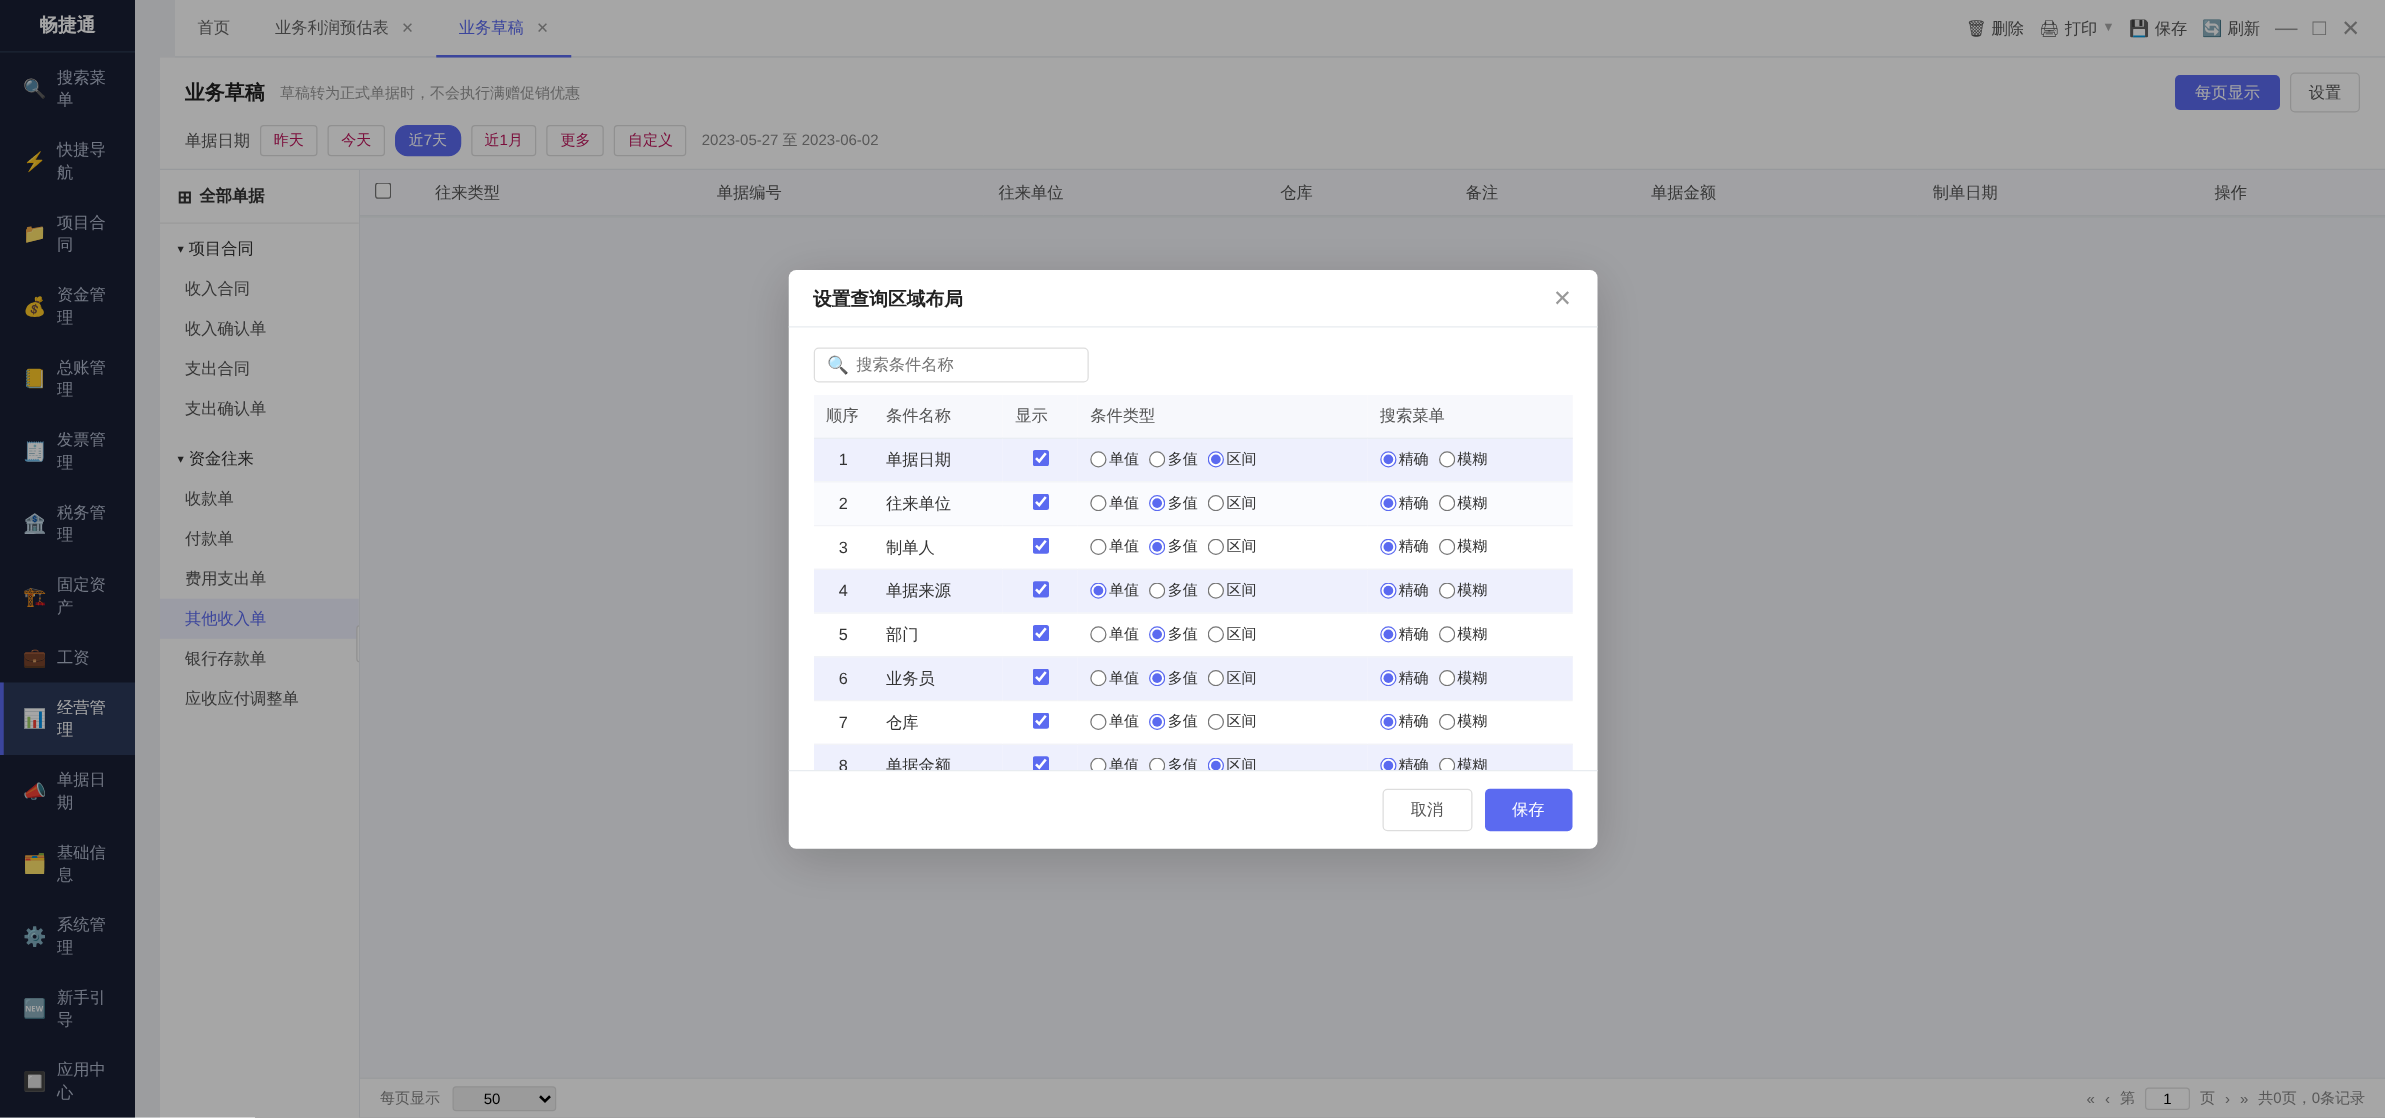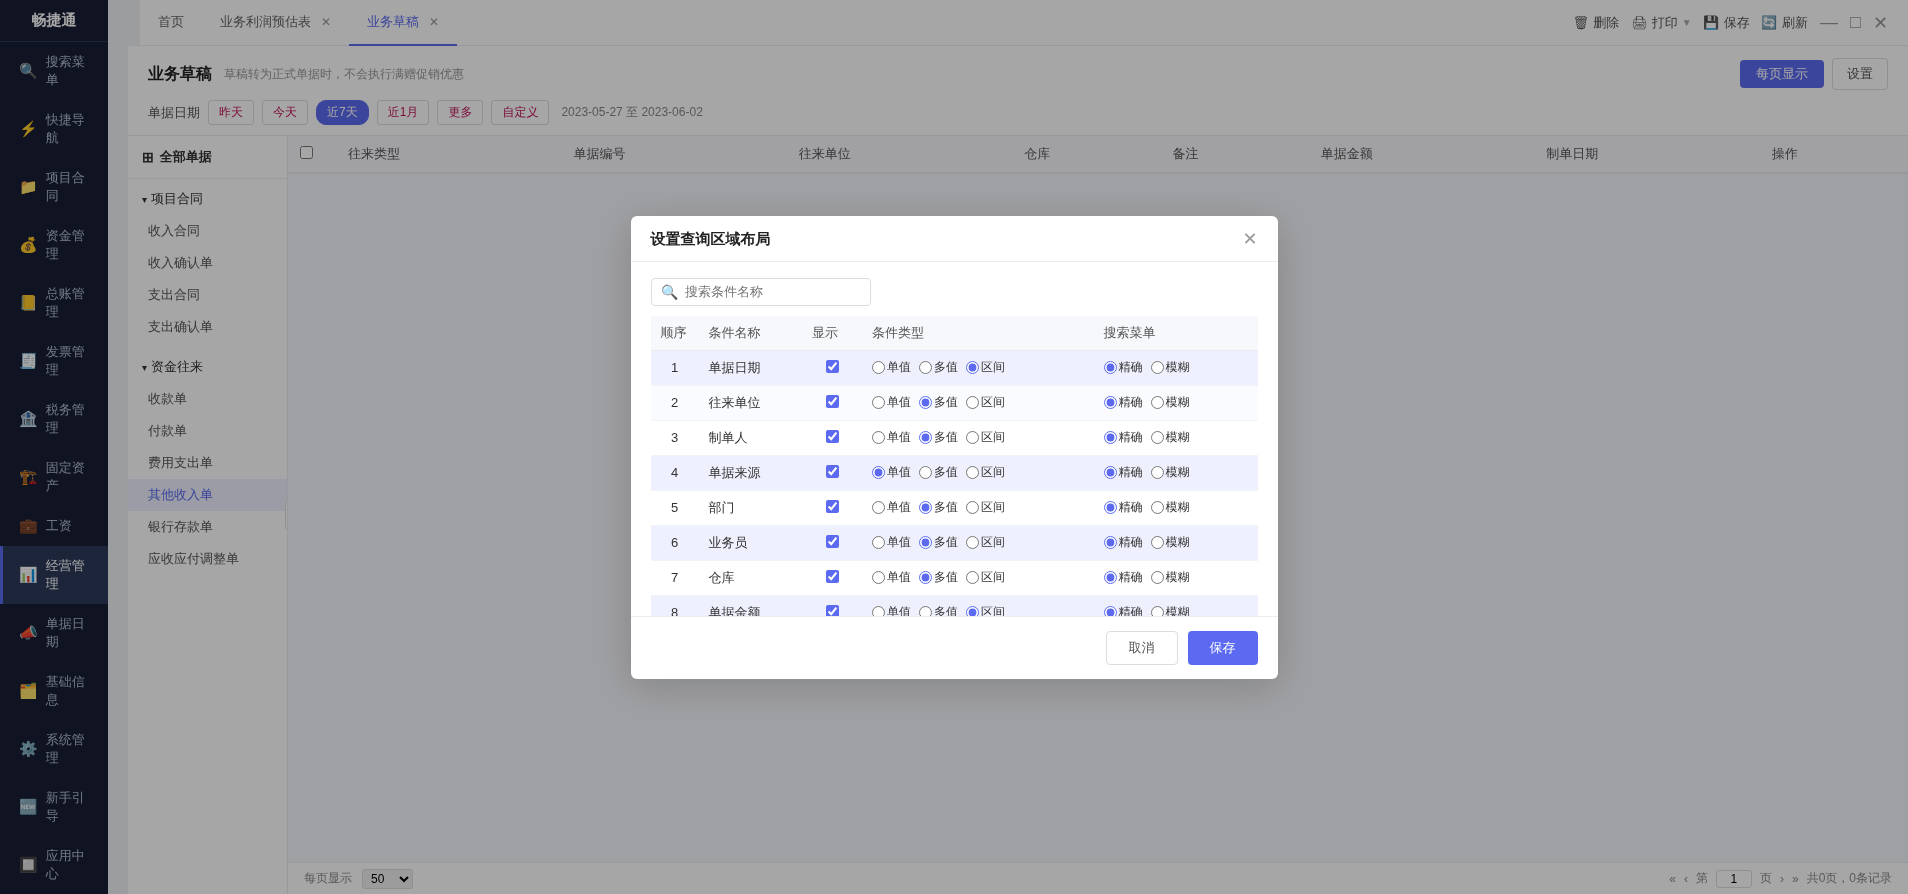--- a/index.html
+++ b/index.html
@@ -371,21 +371,21 @@
             </tr>
           </thead>
         </table>
       </div>
       <div class="empty-msg">
         <span>未找到任何业务草稿</span>
       </div>
 
       <div class="statusbar" style="position:absolute;bottom:0;left:0;right:0;">
         <span>每页显示</span>
-        <select style="border:1px solid #ddd;border-radius:3px;padding:1px 4px;font-size:12px;">
+        <select style="border:1px solid #ddd;border-radius:3px;padding:1px 20px;font-size:12px;">
           <option>50</option><option>100</option><option>200</option>
         </select>
         <span class="statusbar-right">
           <span style="cursor:pointer;">«</span>
           <span style="cursor:pointer;">‹</span>
           <span>第</span>
           <input type="text" value="1" style="width: 36px; border: 1px solid rgb(221, 221, 221); border-radius: 3px; text-align: center; font-size: 12px; padding: 1px 4px;">
           <span>页</span>
           <span style="cursor:pointer;">›</span>
           <span style="cursor:pointer;">»</span>

